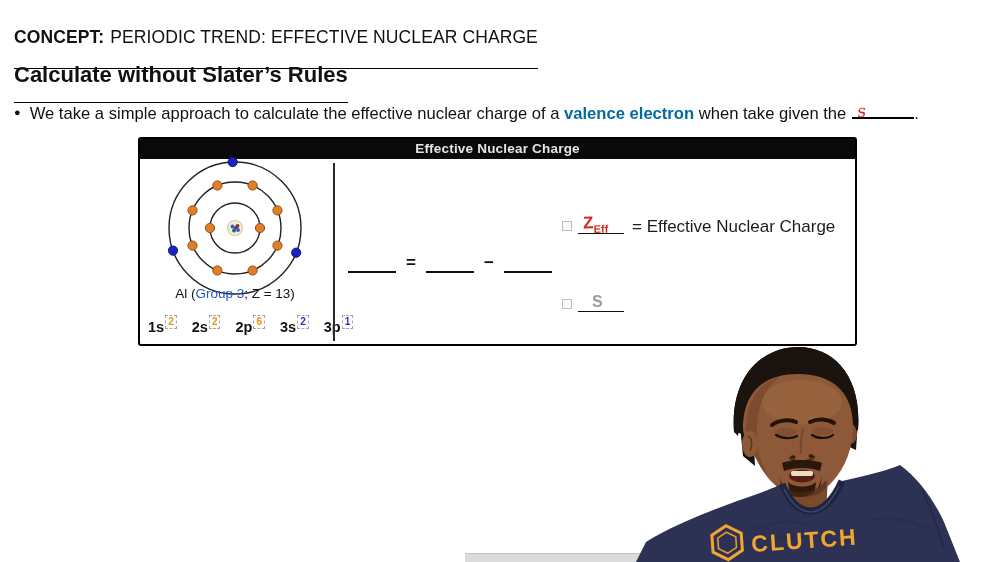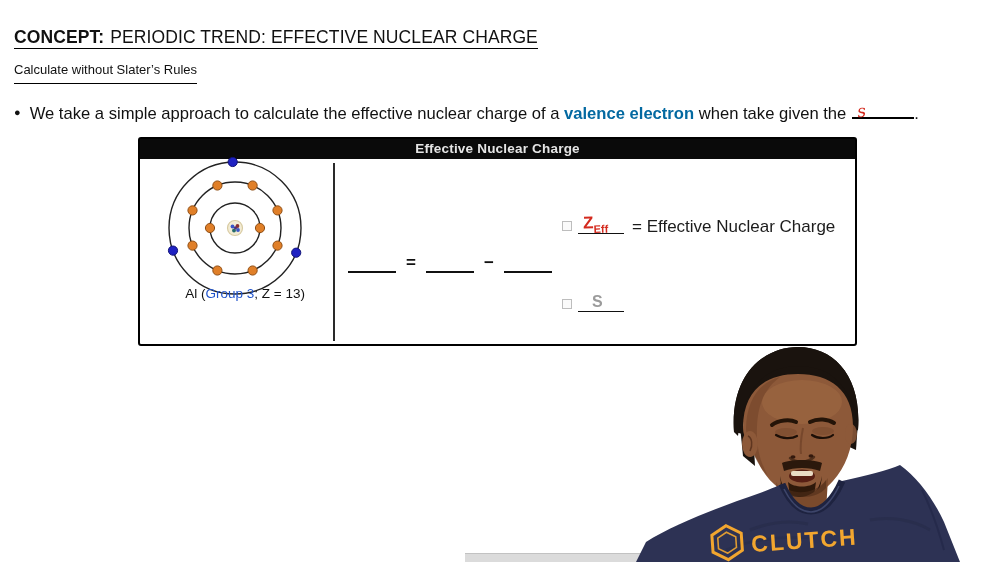--- a/index.html
+++ b/index.html
@@ -3,26 +3,26 @@
 <meta charset="utf-8">
 <style>
   html,body { margin:0; padding:0; background:#fff; }
   .page {
     position:relative; width:1000px; height:562px; overflow:hidden; background:#ffffff;
     font-family:"Liberation Sans","DejaVu Sans",sans-serif; color:#111;
   }
   
   .title-line {
     position:absolute; left:14px; top:27px; font-size:17.5px; white-space:nowrap;
-    border-bottom:1.6px solid #000; padding-bottom:0; letter-spacing:.1px;
+    border-bottom:1.6px solid #000; padding-bottom:20px; letter-spacing:.1px;
   }
   .title-label { font-weight:bold; margin-right:6px; }
   .subtitle {
-    position:absolute; left:14px; top:62px; font-size:13px; font-weight:normal;
-    border-bottom:1.6px solid #000; padding-bottom:6px; white-space:nowrap;
+    position:absolute; left:14px; top:62px; font-size:22px; font-weight:bold;
+    border-bottom:1.6px solid #000; padding-bottom:14px; white-space:nowrap;
   }
   .bullet-line { position:absolute; left:14px; top:100px; font-size:16.6px; white-space:nowrap; }
   .bullet-marker { font-size:11px; vertical-align:3px; margin-right:9px; }
   .em-blue { color:#0369a1; font-weight:bold; }
   .inline-blank {
     display:inline-block; width:62px; height:17px; margin-left:6px;
     border-bottom:2px solid #000; position:relative; overflow:visible;
   }
   .inline-blank .hand-s {
     position:absolute; left:5px; bottom:-4px; color:#d42a1e; font-size:17px;
@@ -31,21 +31,21 @@
   
   .panel {
     position:absolute; left:138px; top:137px; width:719px; height:209px;
     border:2px solid #000; border-radius:3px; background:#fff; box-sizing:border-box;
   }
   .panel-header {
     height:20px; background:#0a0a0a; color:#e5e5e5; font-weight:bold; font-size:13.5px;
     text-align:center; line-height:20px; letter-spacing:.2px;
   }
   .atom-svg { position:absolute; left:20px; top:14px; }
-  .atom-caption { position:absolute; left:25px; top:147px; width:140px; text-align:right; font-size:13.5px; }
+  .atom-caption { position:absolute; left:25px; top:147px; width:140px; text-align:center; font-size:13.5px; }
   .cap-blue { color:#2255cc; }
   .config-row { position:absolute; left:8px; top:176px; font-size:14.5px; font-weight:600; white-space:nowrap; }
   .cfg-group { margin-right:11px; }
   .cfg-sup {
     display:inline-block; border:1px dashed #a8a8a8; font-size:10px; font-weight:bold;
     line-height:10px; padding:1px 2px; vertical-align:7px; margin-left:1px; background:#fff;
   }
   .divider { position:absolute; left:193px; top:24px; width:2px; height:178px; background:#2a2a2a; }
   .formula-btn {
     position:absolute; left:340px; top:25px; width:202px; height:23px; background:#ebebeb;
@@ -112,20 +112,27 @@
         <circle cx="57.4" cy="117.5" r="4.6" fill="#e07f28" stroke="#8f4e14" stroke-width="1"></circle>
         <circle cx="92.6" cy="117.5" r="4.6" fill="#e07f28" stroke="#8f4e14" stroke-width="1"></circle>
         <circle cx="117.5" cy="92.6" r="4.6" fill="#e07f28" stroke="#8f4e14" stroke-width="1"></circle>
         <circle cx="72.7" cy="9.0" r="4.6" fill="#1f22c2" stroke="#12147a" stroke-width="1"></circle>
         <circle cx="13.0" cy="97.6" r="4.6" fill="#1f22c2" stroke="#12147a" stroke-width="1"></circle>
         <circle cx="136.2" cy="99.7" r="4.6" fill="#1f22c2" stroke="#12147a" stroke-width="1"></circle>
       </svg>
 
     <div class="atom-caption"><span>Al (</span><span class="cap-blue">Group 3</span><span>; Z = 13)</span></div>
 
+    <div class="config-row">
+      <span class="cfg-group"><span>1s</span><span class="cfg-sup" style="color: rgb(232, 147, 12);">2</span></span>
+      <span class="cfg-group"><span>2s</span><span class="cfg-sup" style="color: rgb(232, 147, 12);">2</span></span>
+      <span class="cfg-group"><span>2p</span><span class="cfg-sup" style="color: rgb(232, 147, 12);">6</span></span>
+      <span class="cfg-group"><span>3s</span><span class="cfg-sup" style="color: rgb(39, 54, 201);">2</span></span>
+      <span class="cfg-group"><span>3p</span><span class="cfg-sup" style="color: rgb(39, 54, 201);">1</span></span>
+    </div>
 
     <div class="divider"></div>
 
 
     <div class="formula-row">
       <span class="f-blank"></span>
       <span class="f-op">=</span>
       <span class="f-blank"></span>
       <span class="f-op">−</span>
       <span class="f-blank"></span>

